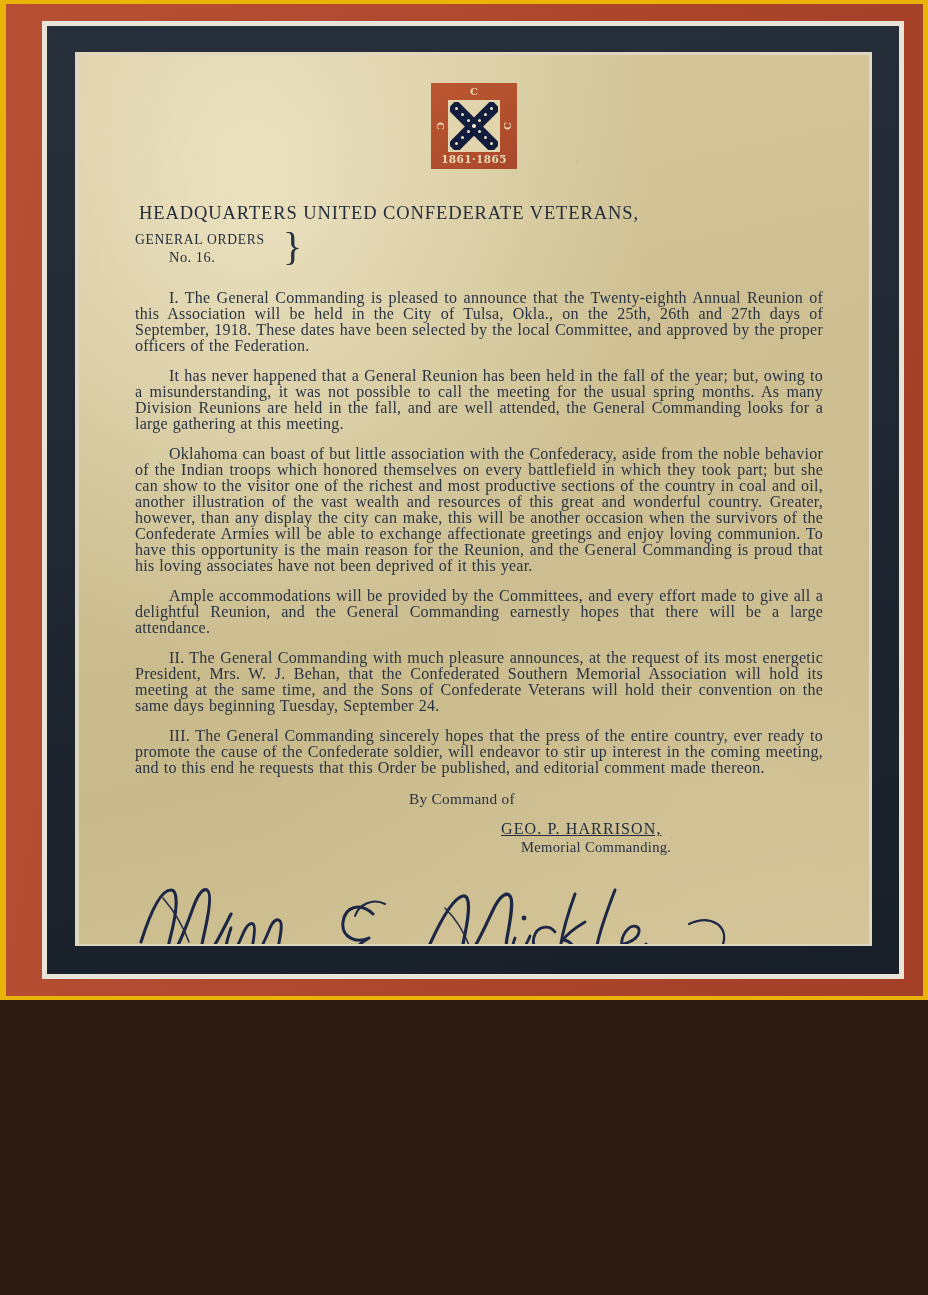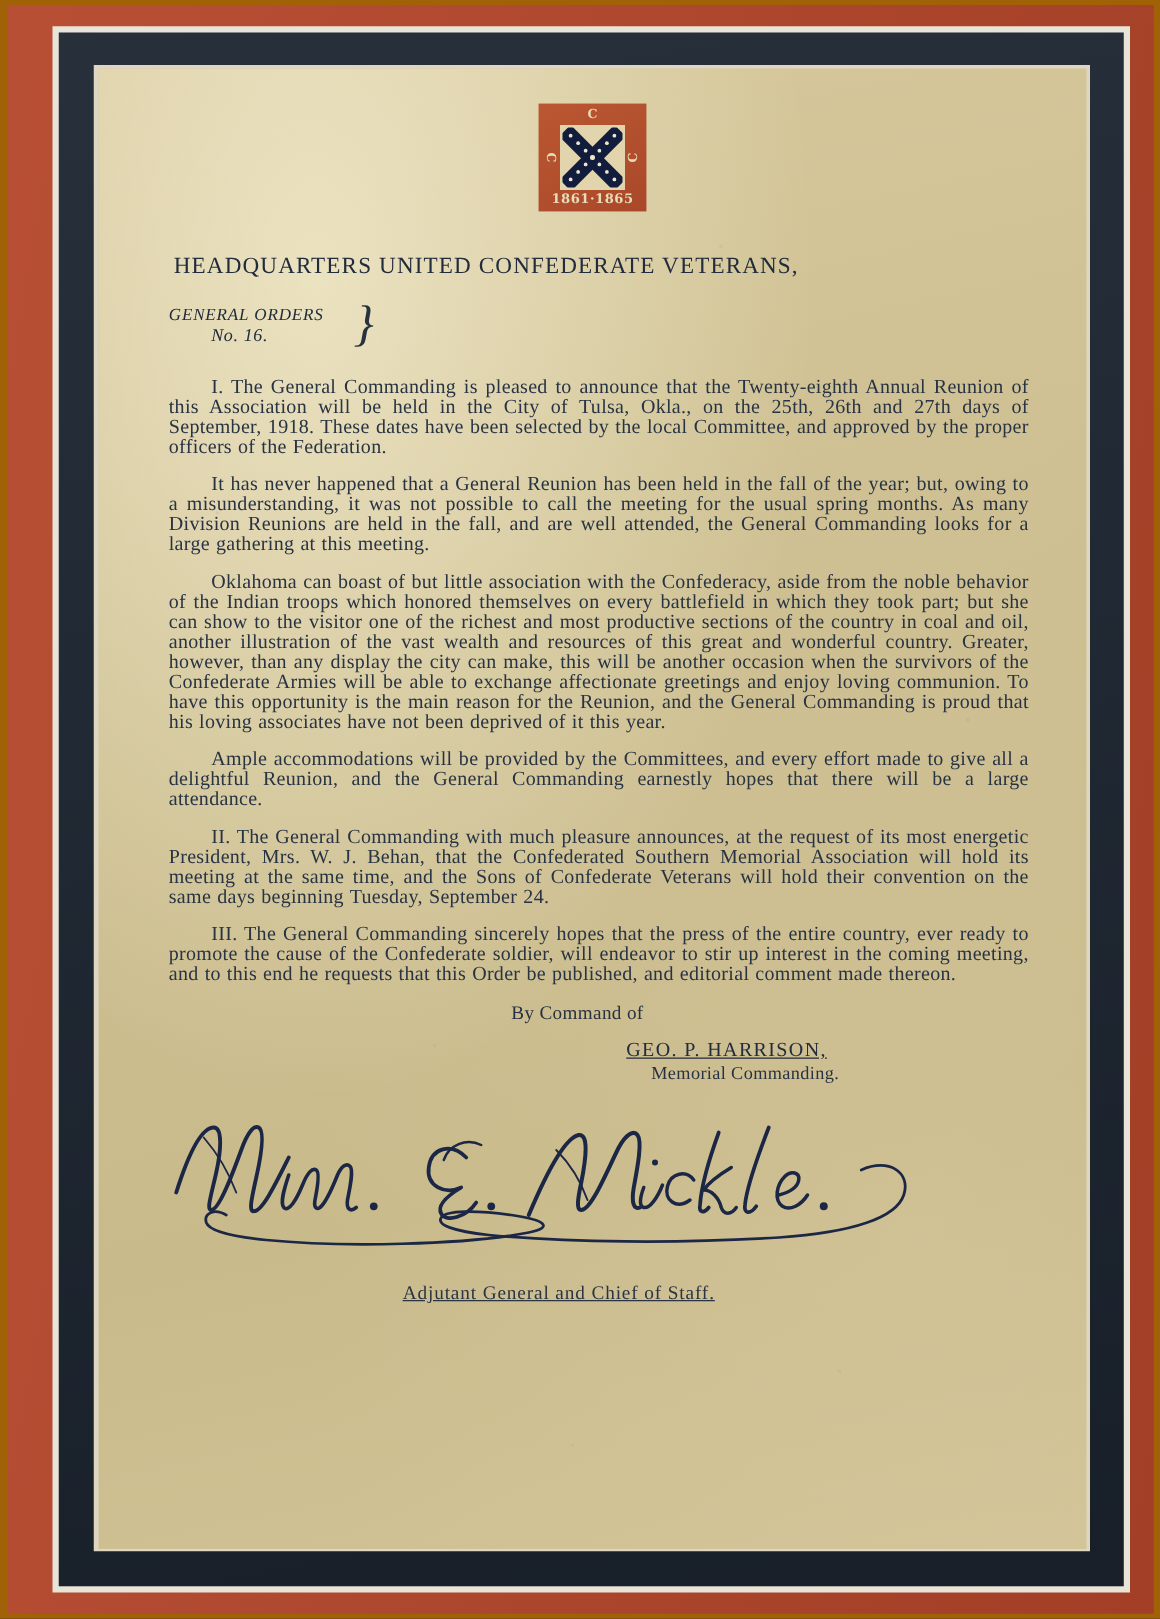--- a/index.html
+++ b/index.html
@@ -11,23 +11,23 @@
     width: 928px;
     height: 1295px;
     overflow: hidden;
     font-family: "Liberation Serif", serif;
   }
 
   
   .frame-outer {
     position: relative;
     width: 928px;
-    height: 1295px;
-    box-sizing: border-box;
-    background: #a16207;
+    height: 1000px;
+    box-sizing: border-box;
+    background: #eab308;
     padding: 4px 5px 4px 6px;
   }
   .mat-red {
     position: relative;
     width: 100%;
     height: 100%;
     box-sizing: border-box;
     background: #b4462a;
     background-image:
       linear-gradient(100deg, rgba(255,255,255,0.05) 0%, rgba(0,0,0,0.10) 100%);
@@ -176,24 +176,23 @@
     margin-top: 6px;
     padding-left: 222px;
     font-size: 17px;
     letter-spacing: .7px;
     color: #222c3c;
     white-space: nowrap;
   }
 
   .orders-block {
     position: relative;
-    margin-top: 20px;
+    margin-top: 8px;
     padding-left: 12px;
     height: 44px;
-    font-style: italic;
   }
   .orders-l1 {
     font-size: 13.6px;
     letter-spacing: .7px;
     color: #222c3c;
   }
   .orders-l2 {
     font-size: 14.4px;
     letter-spacing: .5px;
     padding-left: 34px;

